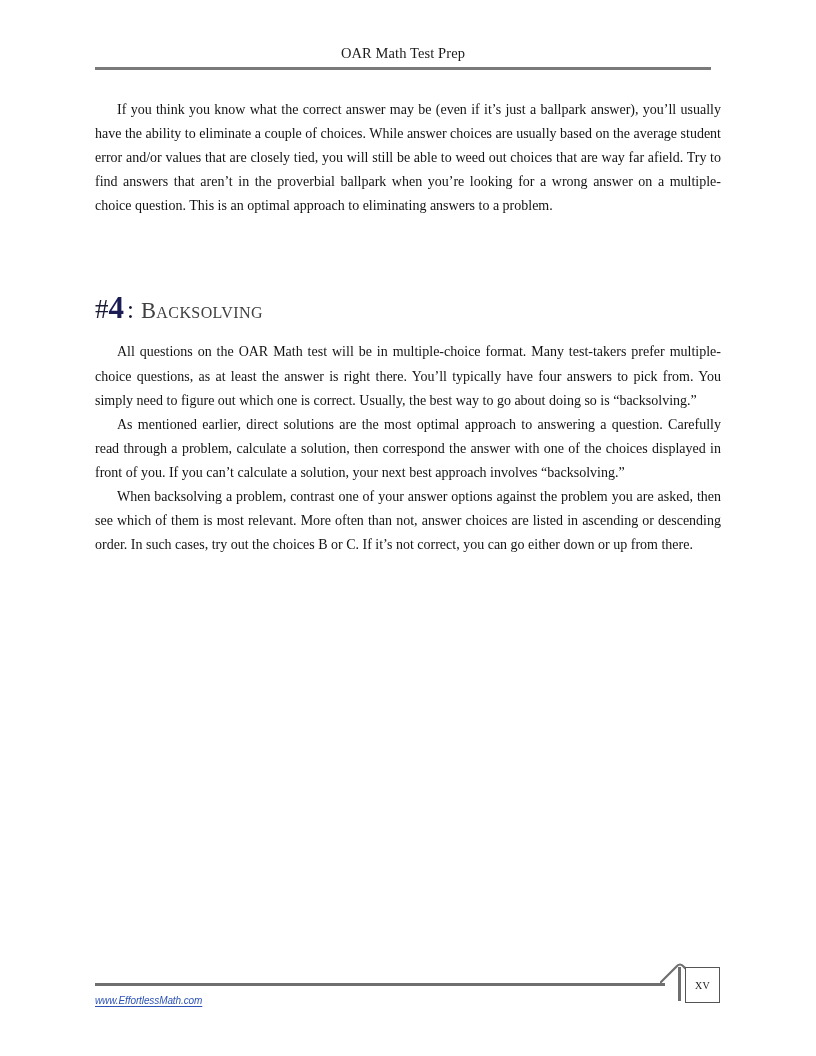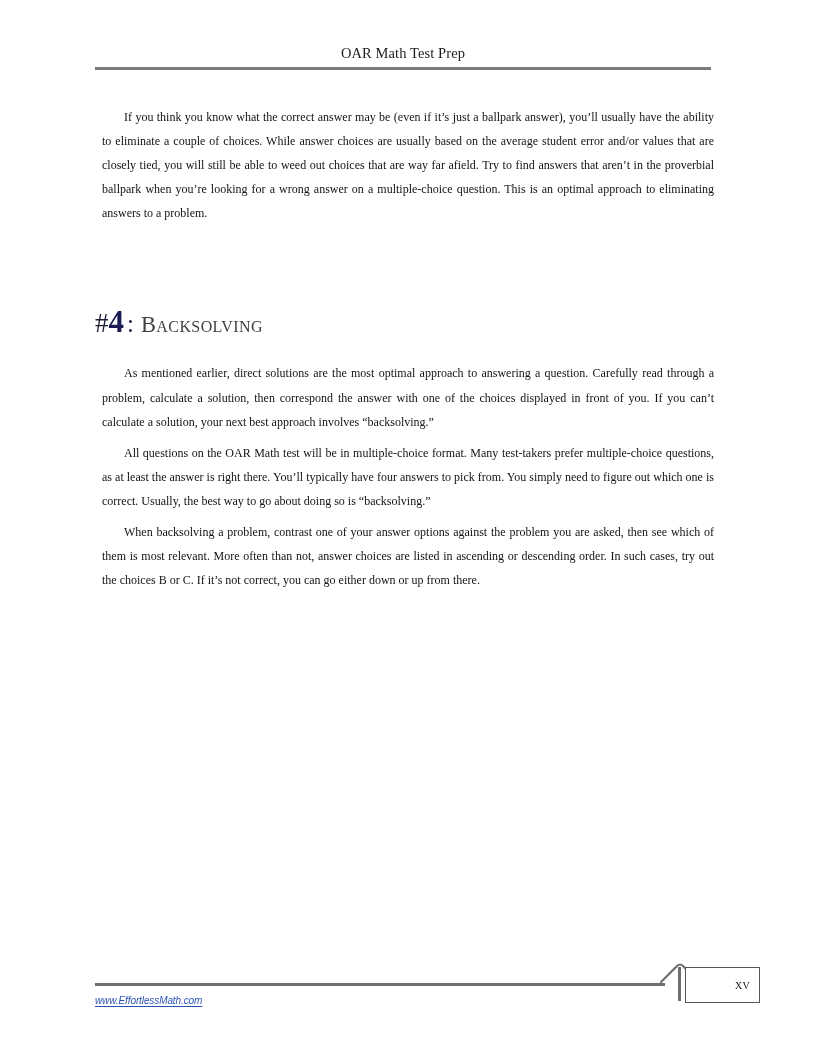--- a/index.html
+++ b/index.html
@@ -40,22 +40,22 @@
   }
 
   
   .content {
     position: absolute;
     left: 95px;
     top: 98px;
     width: 626px;
   }
   p.body-par {
-    margin: 7px;
-    font-size: 12px;
+    margin: 0;
+    font-size: 14px;
     line-height: 24.1px;
     text-align: justify;
     text-justify: inter-word;
     text-indent: 22px;
     color: #131313;
     font-family: "Liberation Serif", "DejaVu Serif", serif;
     hyphens: none;
   }
 
   .par-gap-large { height: 74px; }
@@ -127,21 +127,20 @@
     position: absolute;
     left: 685px;
     top: -8px;
     width: 33px;
     height: 34px;
     border: 1.6px solid #555555;
     background: #ffffff;
     display: flex;
     align-items: center;
     justify-content: center;
-    padding-left: 40px;
   }
   .page-number-bar {
     position: absolute;
     left: 678px;
     top: -8px;
     width: 3px;
     height: 34px;
     background: #6f6f6f;
   }
   .page-number-text {
@@ -182,23 +181,23 @@
 
     <div class="section-heading">
       <span class="heading-hash">#</span>
       <span class="heading-number">4</span>
       <span class="heading-colon">:</span>
       <span class="heading-word">Backsolving</span>
     </div>
 
     <div class="heading-gap-below"></div>
 
+    <p class="body-par">All questions on the OAR Math test will be in multiple-choice format. Many test-takers prefer multiple-choice questions, as at least the answer is right there. You’ll typically have four answers to pick from. You simply need to figure out which one is correct. Usually, the best way to go about doing so is “backsolving.”</p>
+
     <p class="body-par">As mentioned earlier, direct solutions are the most optimal approach to answering a question. Carefully read through a problem, calculate a solution, then correspond the answer with one of the choices displayed in front of you. If you can’t calculate a solution, your next best approach involves “backsolving.”</p>
-
-    <p class="body-par">All questions on the OAR Math test will be in multiple-choice format. Many test-takers prefer multiple-choice questions, as at least the answer is right there. You’ll typically have four answers to pick from. You simply need to figure out which one is correct. Usually, the best way to go about doing so is “backsolving.”</p>
 
     <p class="body-par">When backsolving a problem, contrast one of your answer options against the problem you are asked, then see which of them is most relevant. More often than not, answer choices are listed in ascending or descending order. In such cases, try out the choices B or C. If it’s not correct, you can go either down or up from there.</p>
 
   </div>
 
   <div class="footer">
 
     <div class="footer-rule"></div>
 
     <svg class="footer-hook" viewBox="0 0 40 32">

